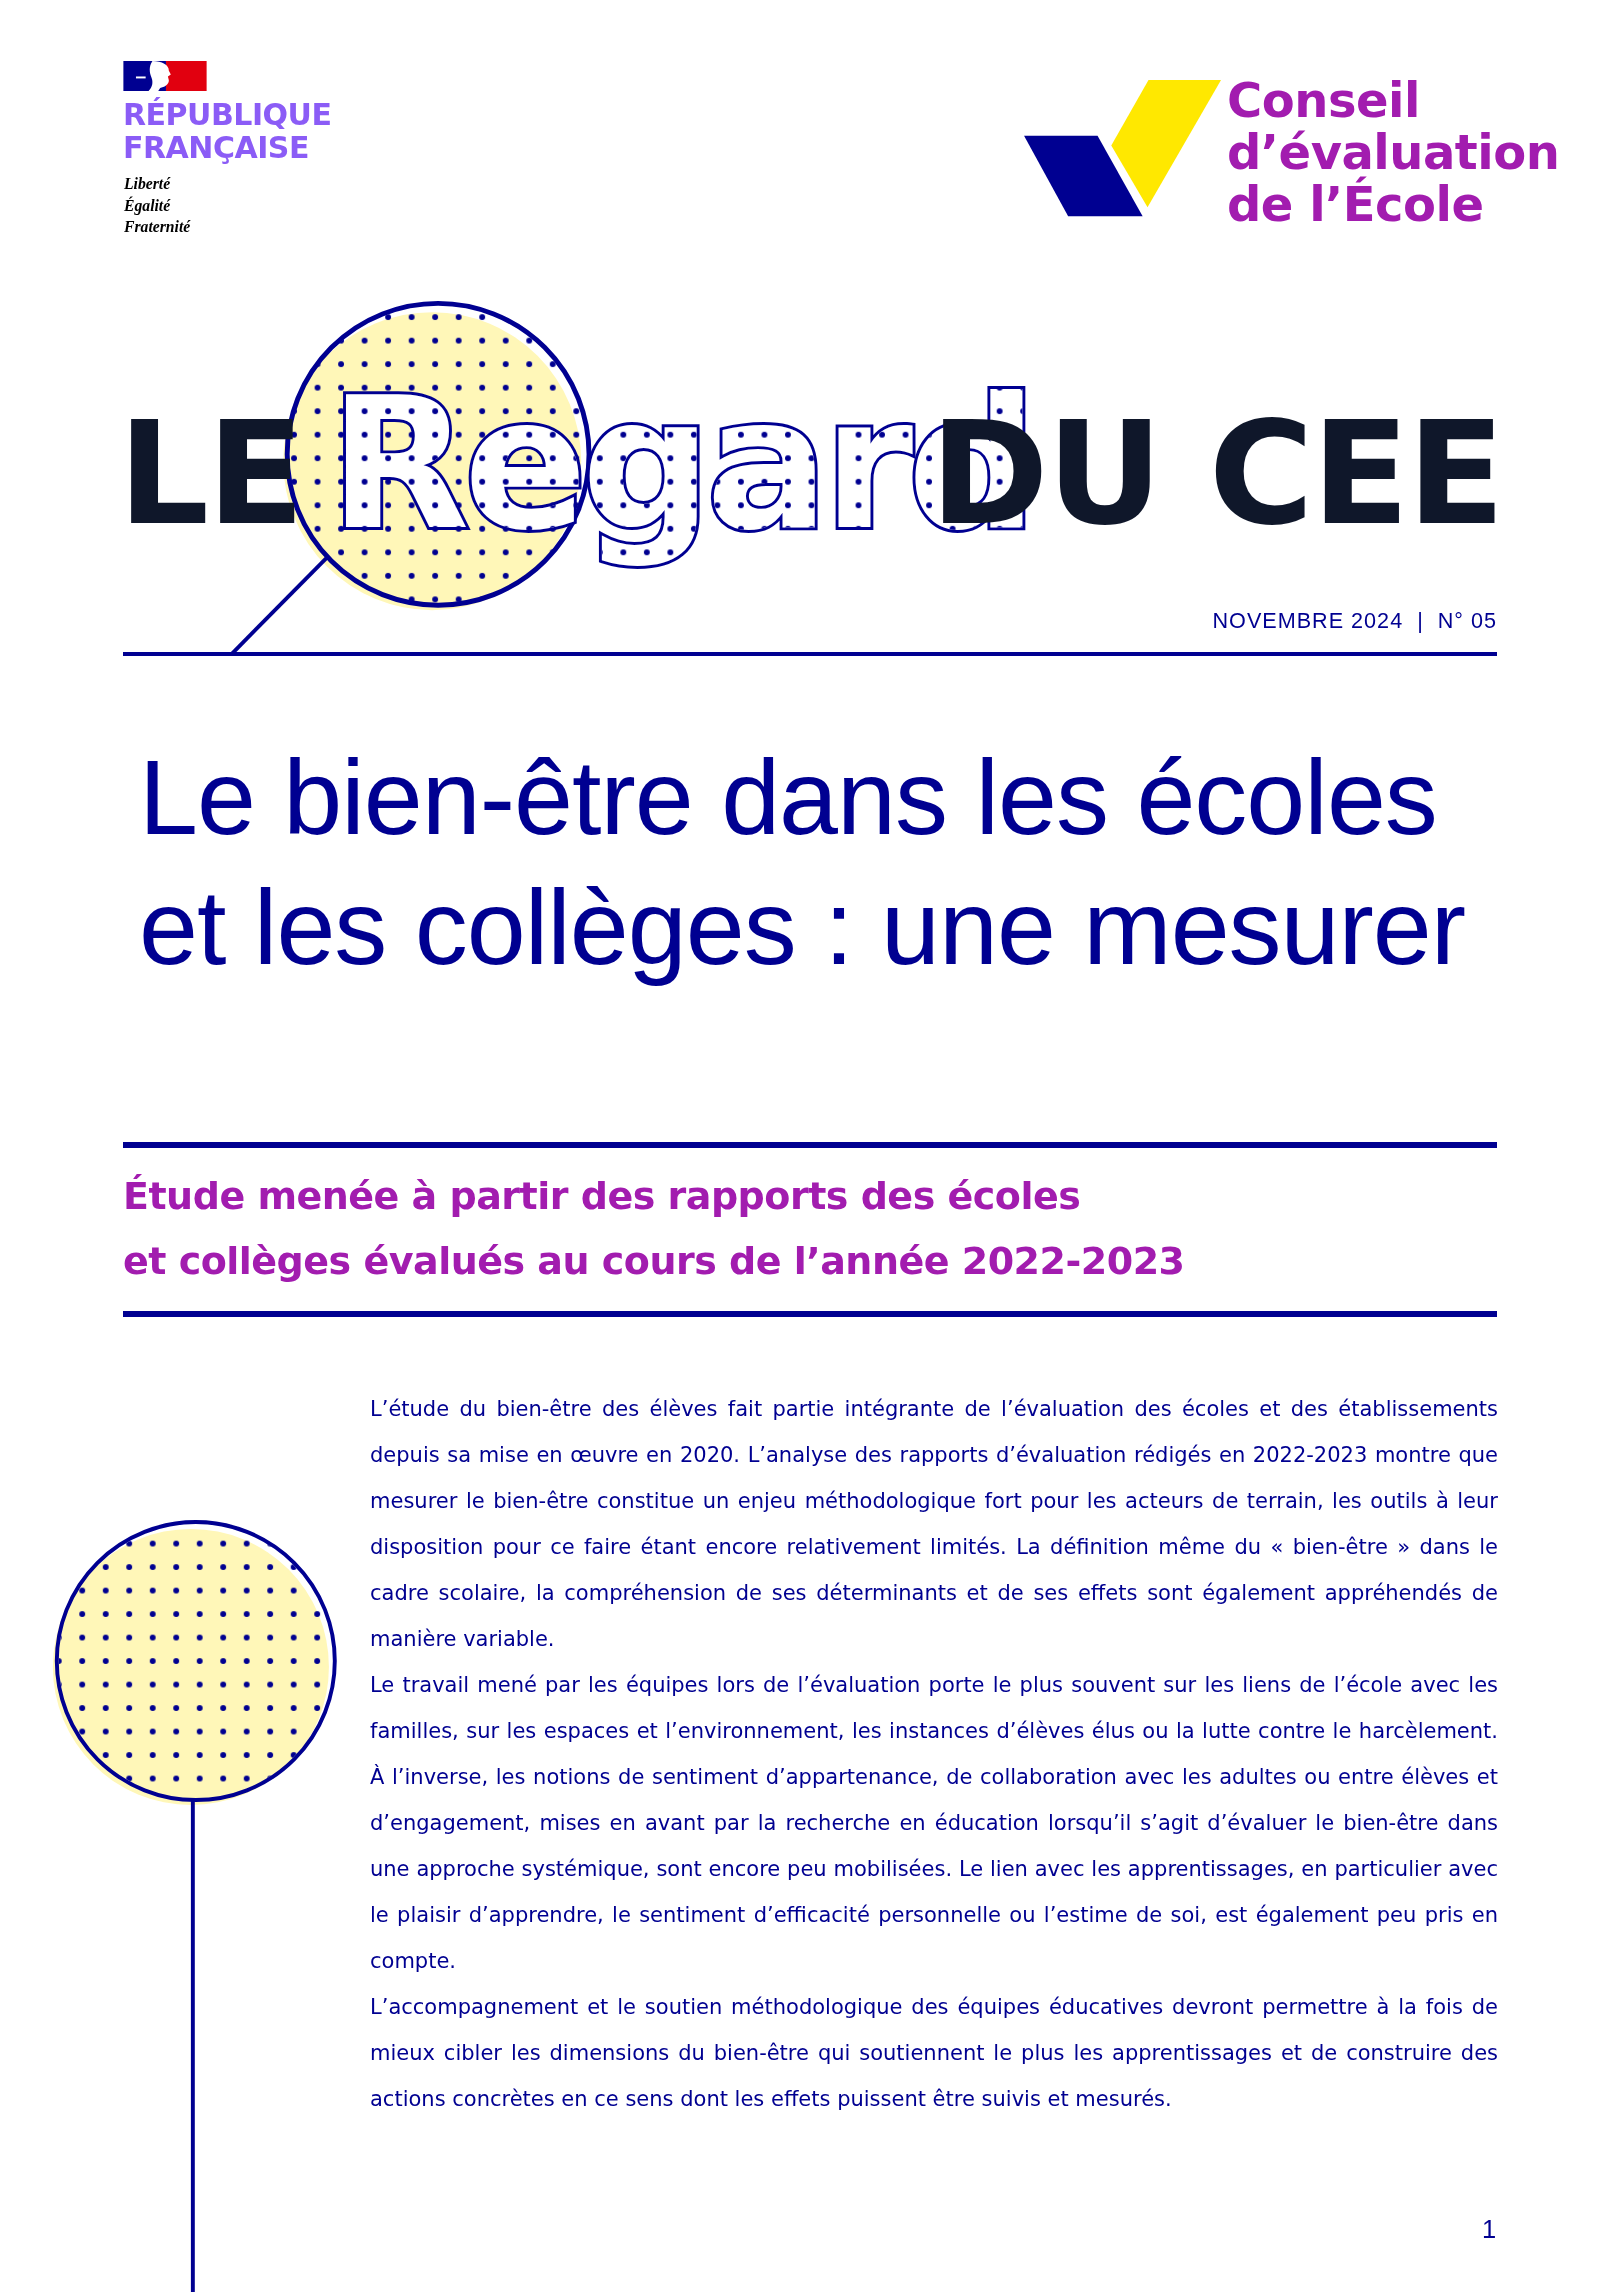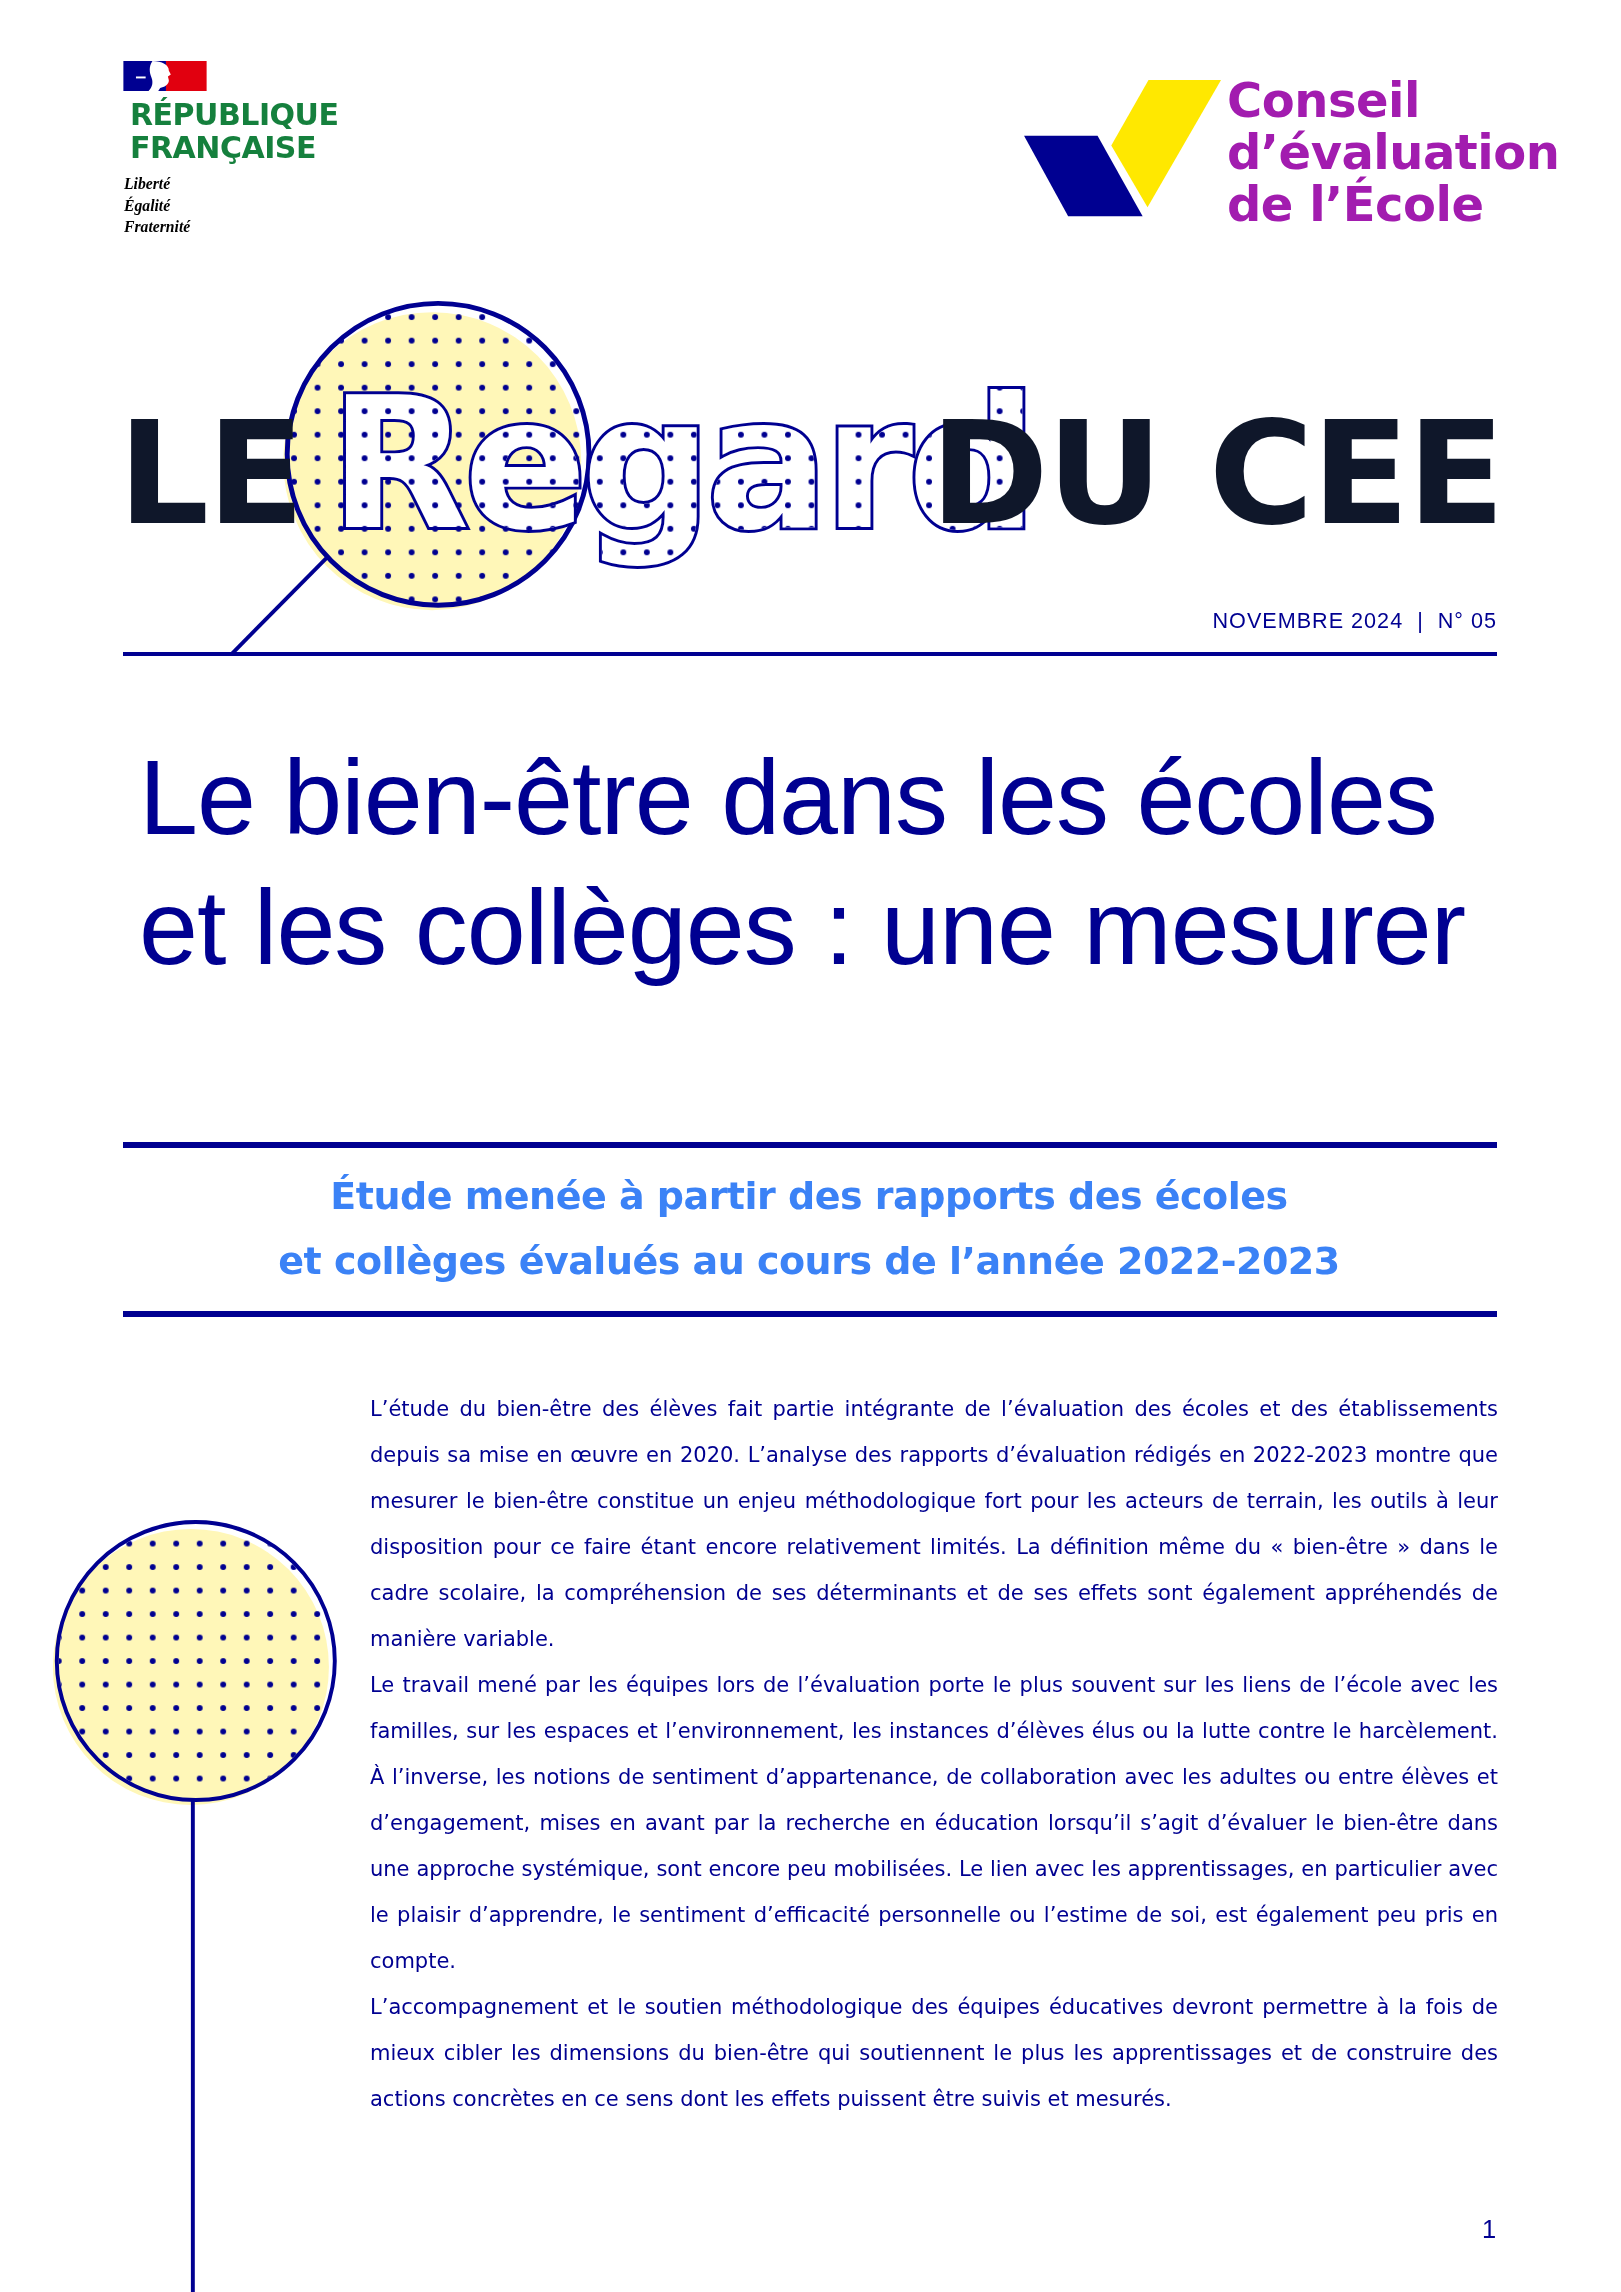--- a/index.html
+++ b/index.html
@@ -2,22 +2,22 @@
 <html><head>
 <meta charset="utf-8">
 <style>
   html, body { margin: 0; padding: 0; background: #ffffff; }
   body { width: 1621px; height: 2293px; position: relative; overflow: hidden;
          font-family: "Liberation Sans", sans-serif; color: #000091; }
   .abs { position: absolute; }
 
   
   .rf-flag { left: 123px; top: 61px; width: 84px; height: 30px; }
-  .rf-name { left: 130px; top: 98px; font-family: "DejaVu Sans", sans-serif; font-weight: bold;
-             font-size: 30px; line-height: 33px; color: #15803d; letter-spacing: -0.5px; }
+  .rf-name { left: 123px; top: 98px; font-family: "DejaVu Sans", sans-serif; font-weight: bold;
+             font-size: 30px; line-height: 33px; color: #8b5cf6; letter-spacing: -0.5px; }
   .rf-motto { left: 124px; top: 173px; font-family: "Liberation Serif", serif; font-style: italic; font-weight: bold;
               font-size: 15.7px; line-height: 21.6px; color: #000; }
 
   
   .cee-mark { left: 1019px; top: 76px; width: 211px; height: 147px; }
   .cee-text { left: 1227px; top: 74px; font-family: "DejaVu Sans", sans-serif; font-weight: bold;
               font-size: 48px; line-height: 52px; color: #a21caf; letter-spacing: -0.5px; }
 
   
   .mast-svg { left: 0; top: 274px; width: 1621px; height: 392px; }
@@ -27,21 +27,21 @@
   .mast-du { right: 118px; top: 402px; }
   .issue { right: 124px; top: 608px; font-size: 21.6px; letter-spacing: 1px; color: #000091; margin-left: 11px; }
 
   .rule { left: 123px; width: 1374px; background: #000091; }
 
   
   .title { left: 123px; top: 716px; width: 1392px; font-family: "Liberation Sans", sans-serif;
            font-size: 106px; line-height: 130px; color: #000091; letter-spacing: -1px; }
 
   .subtitle { left: 123px; top: 1164px; width: 1372px; font-family: "DejaVu Sans", sans-serif; font-weight: bold;
-              font-size: 38px; line-height: 65px; color: #3b82f6; letter-spacing: -0.5px; text-align: center; }
+              font-size: 38px; line-height: 65px; color: #a21caf; letter-spacing: -0.5px; }
 
   
   .body-text { left: 370px; top: 1386px; width: 1128px; font-family: "DejaVu Sans", sans-serif;
                font-size: 21px; line-height: 46px; color: #000091; text-align: justify; }
   .body-text p { margin: 0; }
 
   .deco { left: 0; top: 1500px; width: 372px; height: 793px; }
 
   .page-num { left: 1482px; top: 2215px; font-size: 25.5px; color: #000091; }
 </style>

